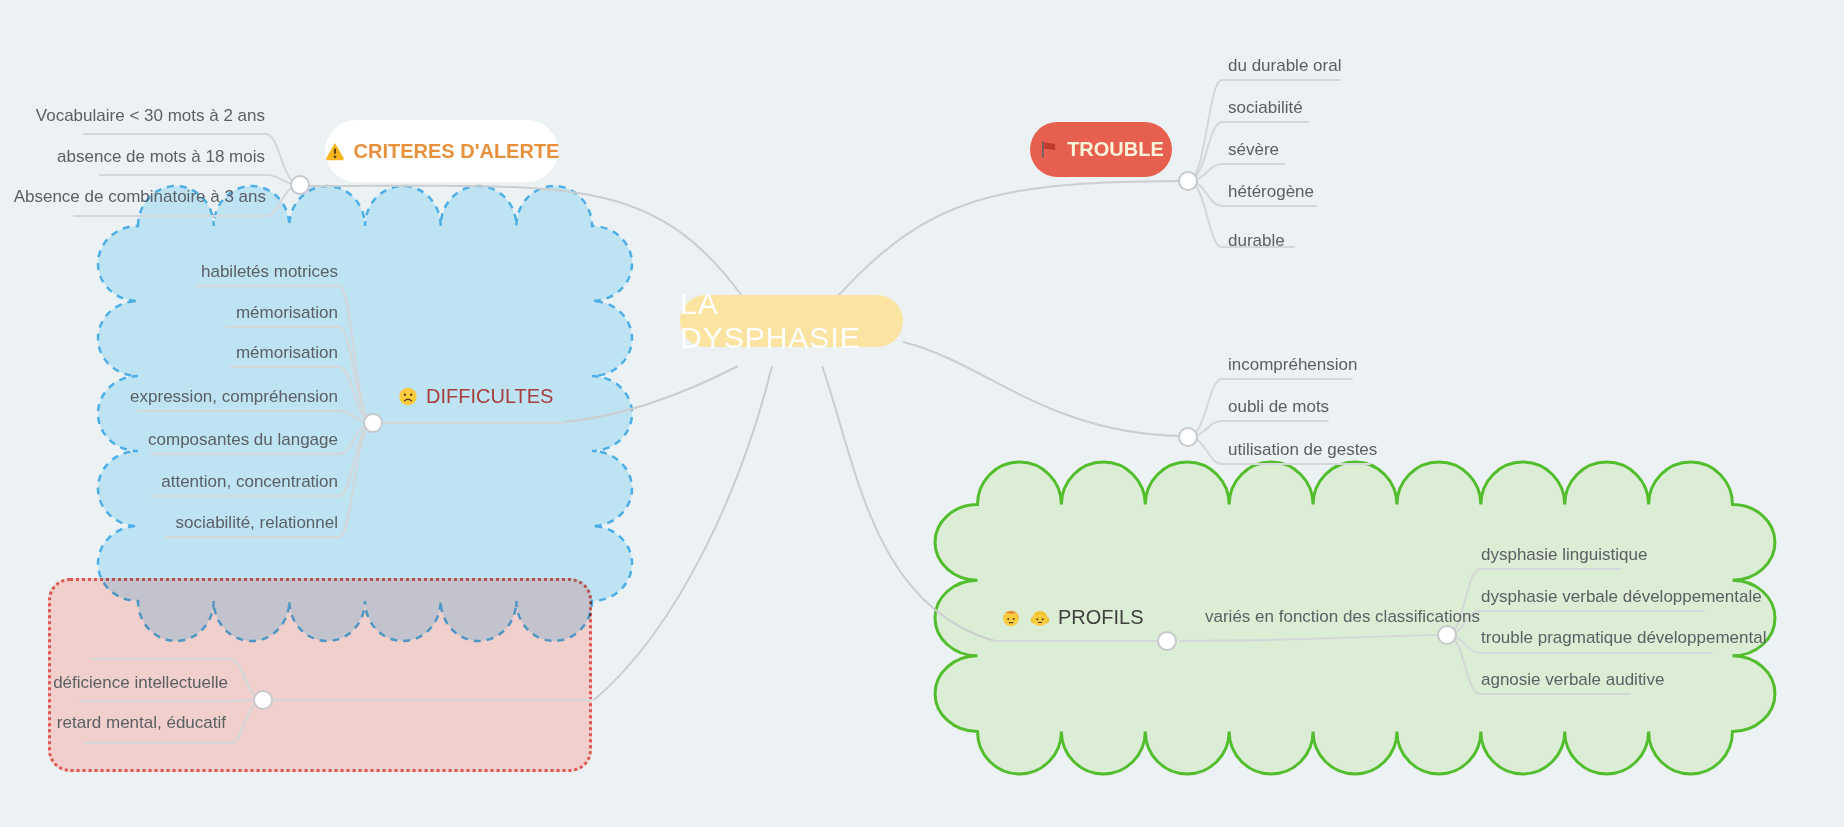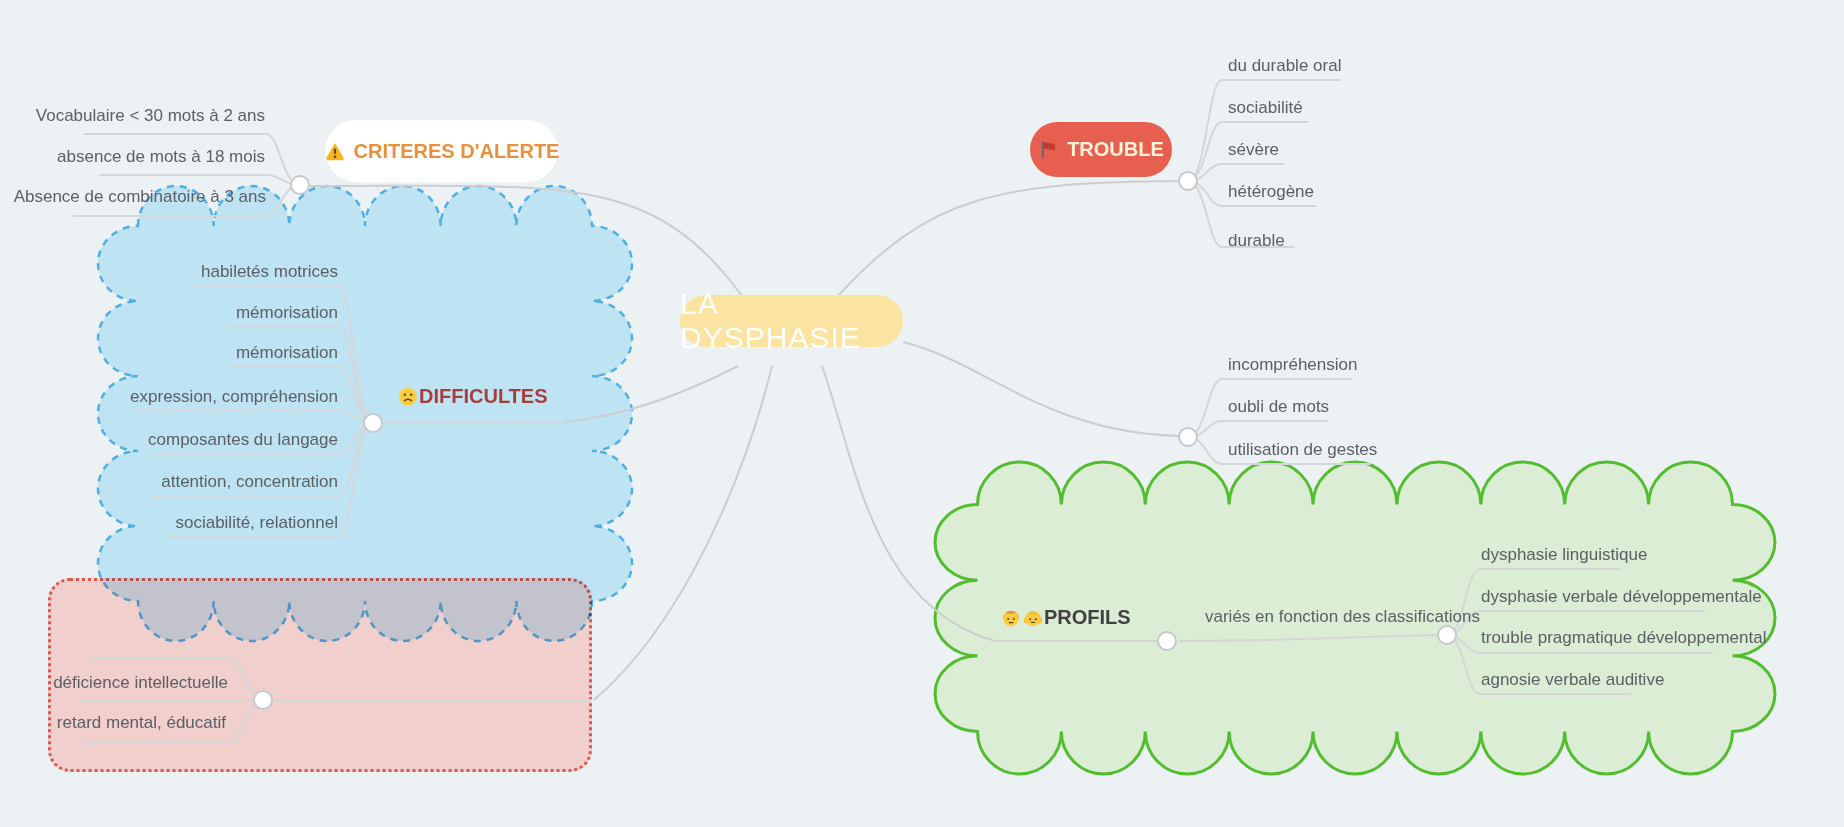--- a/index.html
+++ b/index.html
@@ -12,21 +12,21 @@
                  background:#F1CFCD;border:3px dotted #DB5750;border-radius:22px}
   .cloud-blue{fill:#CEF1FF;stroke:#54B9F2;stroke-width:2.5;stroke-dasharray:7 6}
   .cloud-green{fill:#DCEDD5;stroke:#52BD2D;stroke-width:3}
   .edge{fill:none;stroke:#CBCED0;stroke-width:2}
   .uline{fill:none;stroke:#D4D7D9;stroke-width:2;stroke-linecap:round}
   .toggle{fill:#ffffff;stroke:#C6C9CC;stroke-width:2}
   .kid{position:absolute;font-size:17px;color:#5B6065;white-space:nowrap;
        transform:translateY(-50%);cursor:default}
   .kid.r{text-align:left}
   .wrap2{white-space:normal;width:160px;text-align:center;line-height:1.25}
-  .topic{position:absolute;display:flex;align-items:center;font-weight:700;
+  .topic{position:absolute;display:flex;align-items:center;gap:7px;font-weight:400;
          font-size:20px;white-space:nowrap;transform:translateY(-50%)}
   .pill{position:absolute;display:flex;align-items:center;justify-content:center;gap:8px;
         font-weight:700;font-size:20px;border-radius:40px;white-space:nowrap}
   .pill-alerte{background:#FFFFFF;color:#E8913C}
   .pill-trouble{background:#E7604F;color:#FBF2DA}
   .pill-sympt{background:#1FA3F2;color:#FFFFFF}
   .central{position:absolute;display:flex;align-items:center;justify-content:center;
            background:#FBE3A1;color:#FFFFFF;font-size:30px;border-radius:35px;letter-spacing:1px}
   .lbl-diff{color:#A63E3E}
   .lbl-prof{color:#404040}

